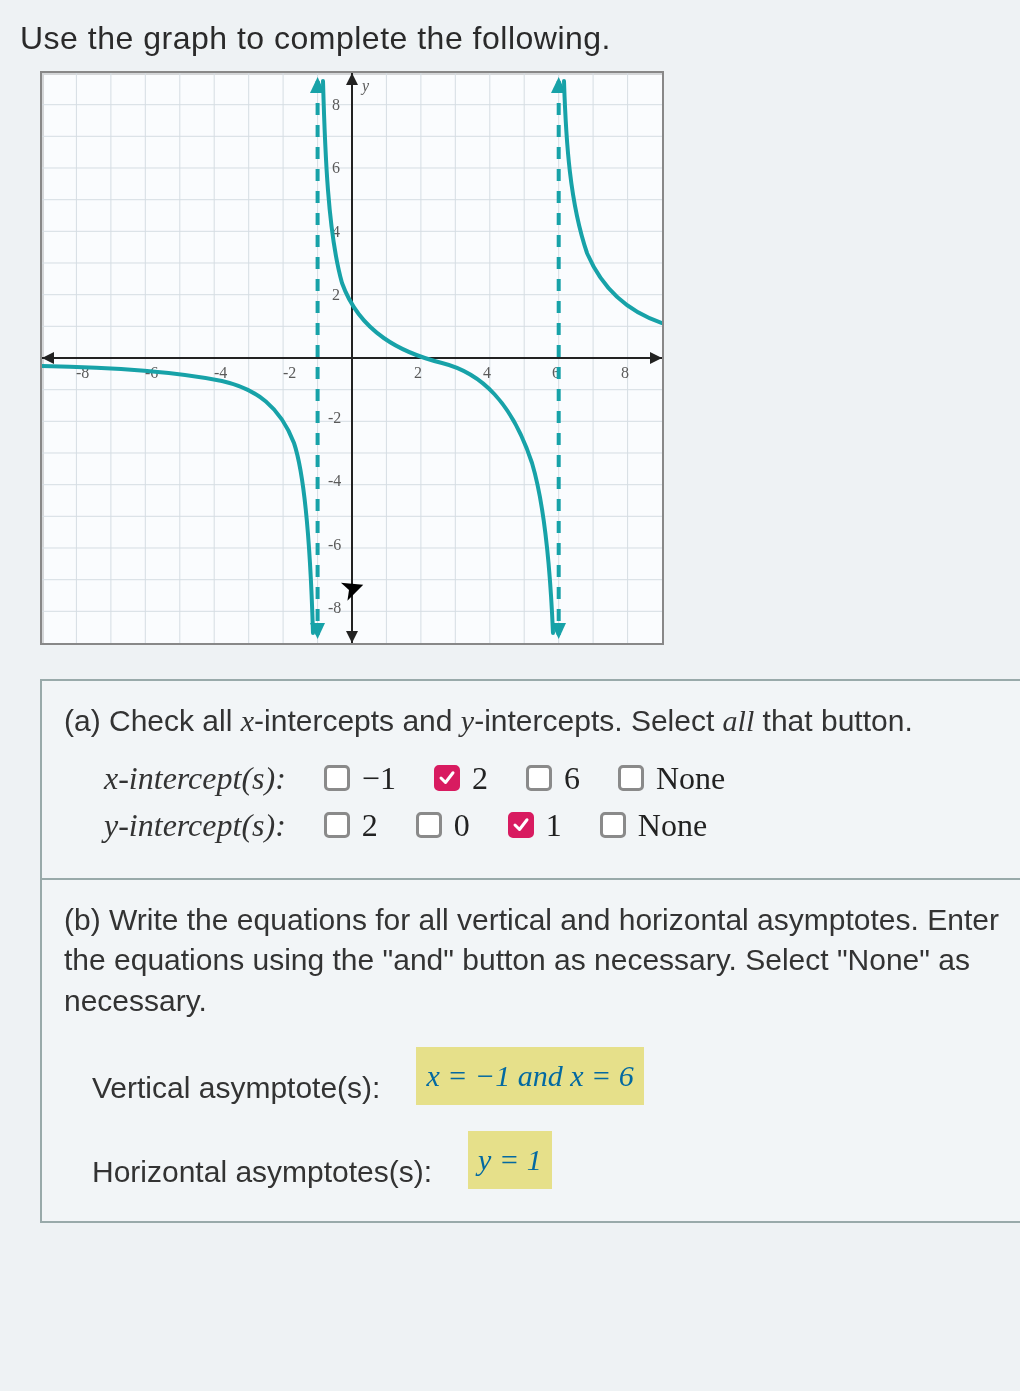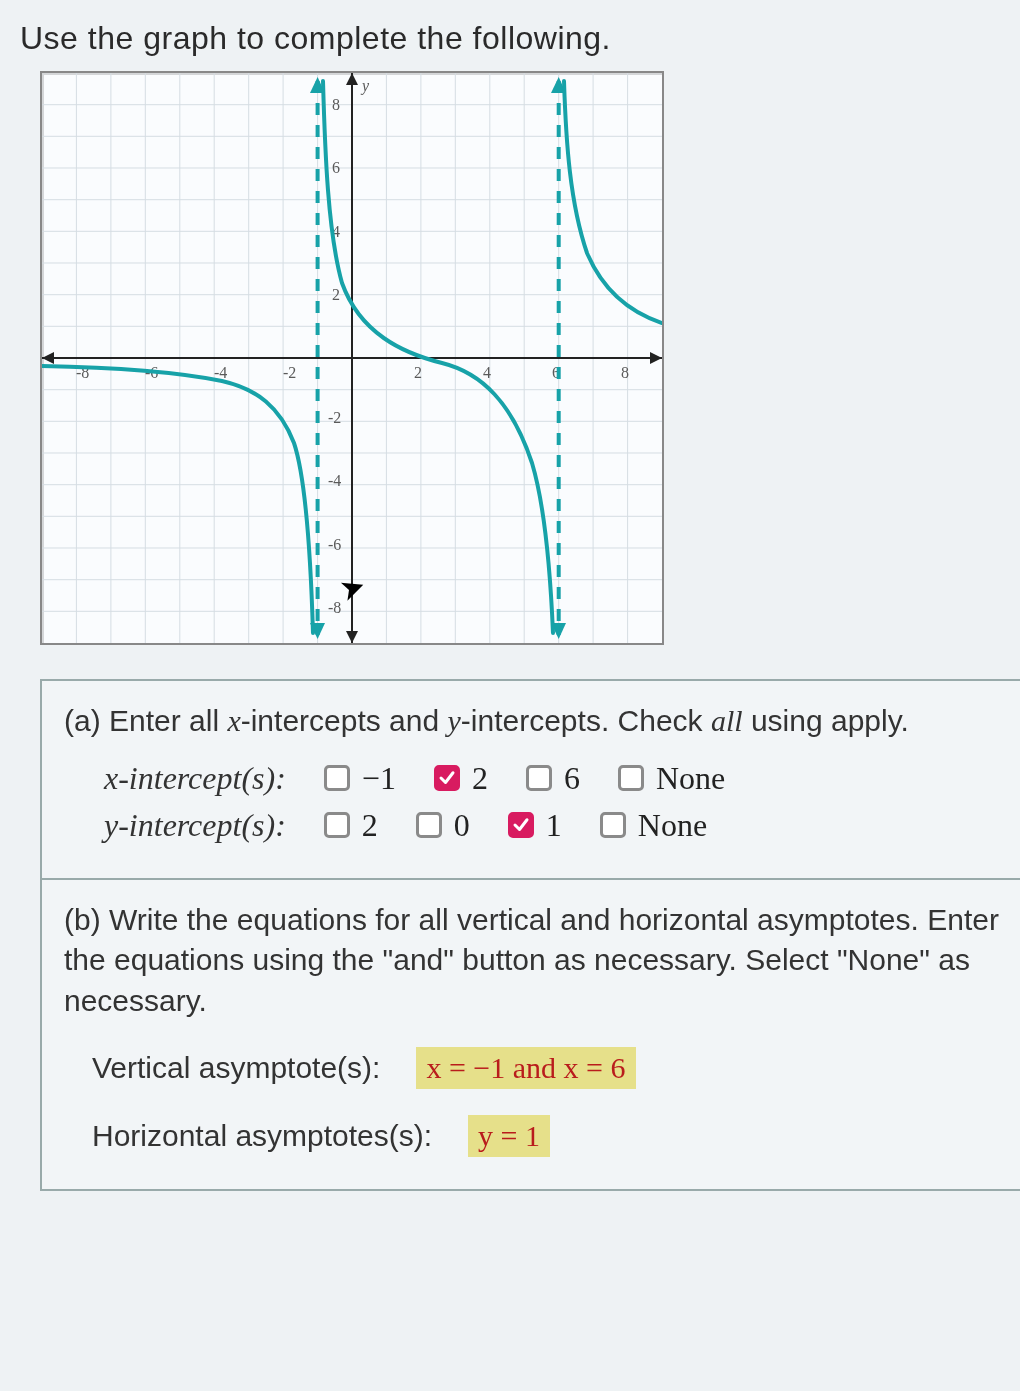--- a/index.html
+++ b/index.html
@@ -14,22 +14,22 @@
   .lead{font-size:30px;color:#333;margin-bottom:18px;line-height:1.35}
   .lead em{font-style:italic;font-family:Georgia,serif}
   .opts{display:flex;align-items:flex-end;gap:38px;font-size:32px;margin:10px 0 10px 40px;flex-wrap:wrap}
   .lbl{font-family:Georgia,'Times New Roman',serif;font-style:italic;color:#333;white-space:nowrap}
   .opt{display:flex;align-items:center;gap:12px;font-family:Georgia,serif}
   .cb{width:26px;height:26px;border:3px solid #8a8a8a;border-radius:5px;display:inline-flex;align-items:center;justify-content:center;background:#fff;box-sizing:border-box;flex:none}
   .cb.checked{background:#d81b60;border-color:#d81b60}
   .cb.checked svg{display:block}
   .cb svg{display:none;width:18px;height:18px}
   .sub{font-size:30px;color:#333;margin:26px 0 8px 28px;font-family:Verdana,sans-serif}
-  .ans{display:inline-block;background:#e6e08a;padding:4px 10px;font-family:Georgia,serif;font-size:30px;color:#b91c1c}
-  .ansrow{display:flex;align-items:center;gap:36px}
+  .ans{display:inline-block;background:#e6e08a;padding:12px 10px;font-family:Georgia,serif;font-style:italic;font-size:30px;color:#0369a1}
+  .ansrow{display:flex;align-items:flex-end;gap:36px}
 </style>
 </head>
 <body>
 <div class="page">
 
 <div class="prompt">Use the graph to complete the following.</div>
 
 <div class="chart-box">
 <svg viewBox="0 0 620 570">
 
@@ -125,21 +125,21 @@
 
     <path d="M 522 8 C 524 70, 528 130, 545 180 C 562 220, 590 240, 620 250"></path>
   </g>
 </svg>
 </div>
 <div class="cursor">➤</div>
 
 <div class="qbox">
   <div class="qrow">
     <div class="lead">
-      <span>(a) Enter all </span><em>x</em><span>-intercepts and </span><em>y</em><span>-intercepts. Check </span><em>all</em><span> using apply.</span>
+      <span>(a) Check all </span><em>x</em><span>-intercepts and </span><em>y</em><span>-intercepts. Select </span><em>all</em><span> that button.</span>
     </div>
 
     <div class="opts">
       <span class="lbl">x-intercept(s):</span>
 
     <span class="opt">
             <span class="cb"></span>
             <span>−1</span>
           </span>
           <span class="opt">

